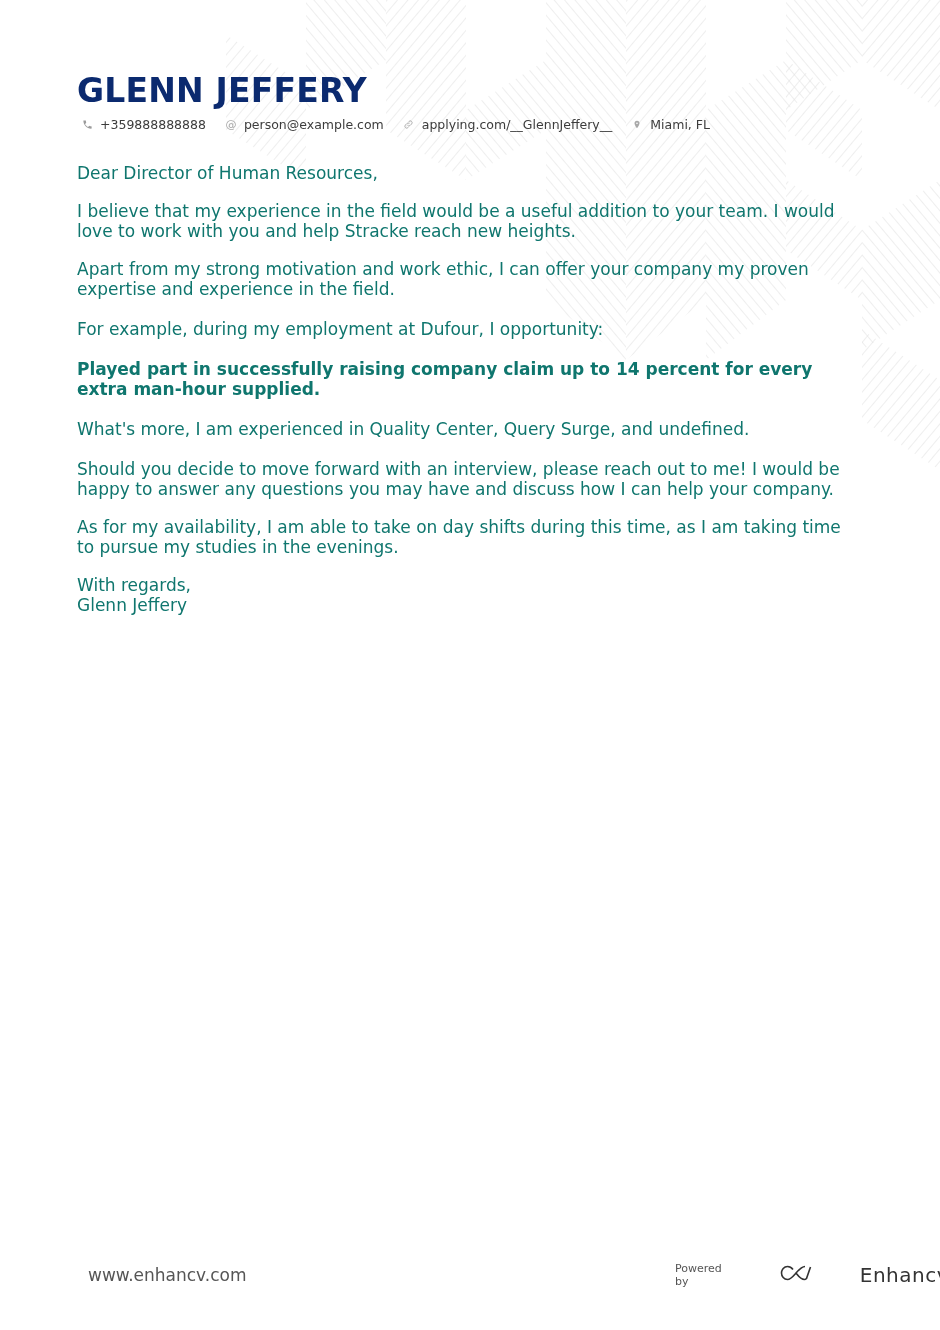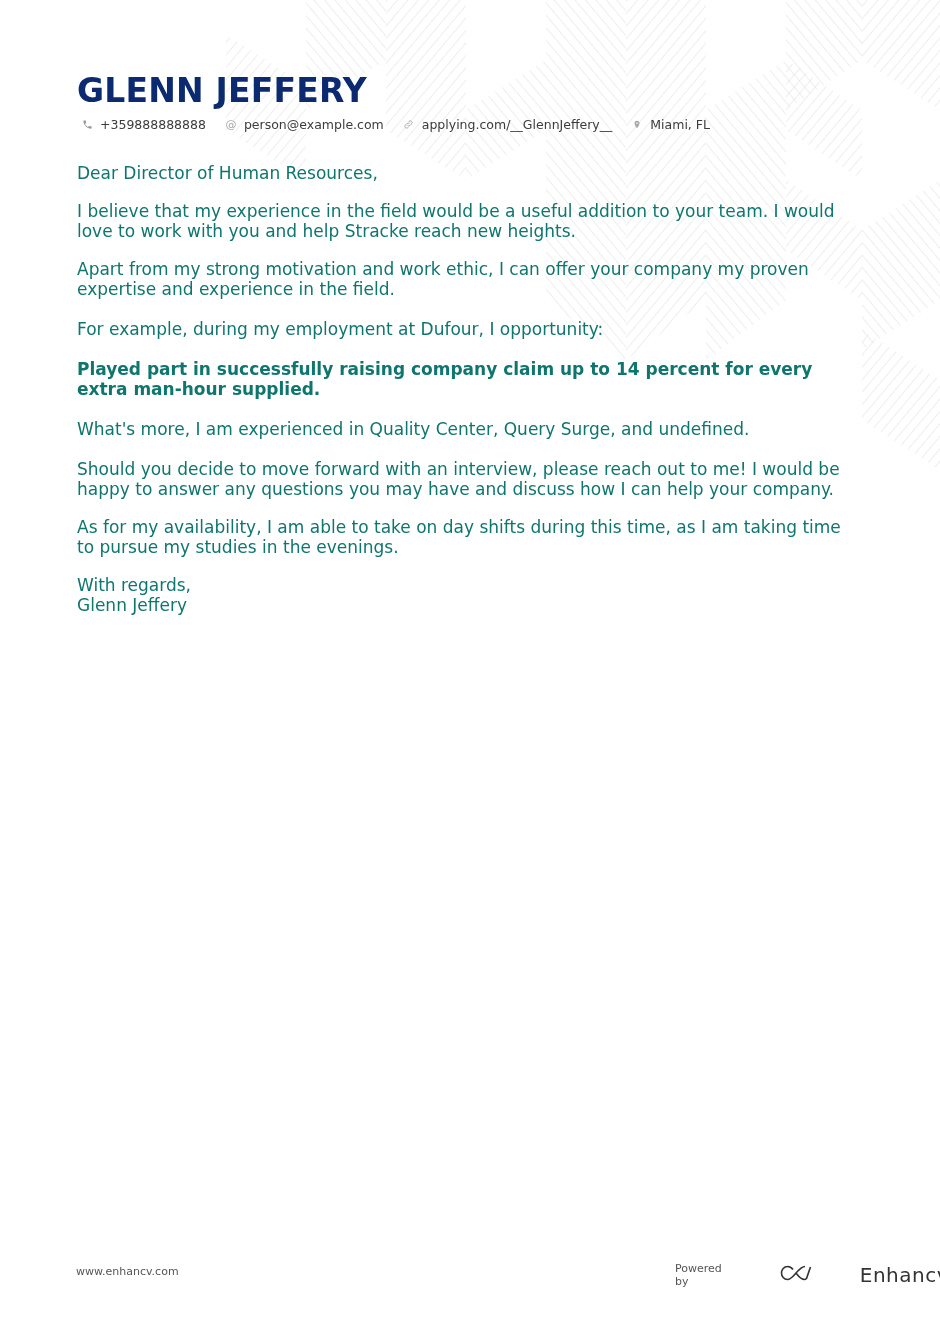--- a/index.html
+++ b/index.html
@@ -21,21 +21,21 @@
   }
   .contact { display: flex; align-items: center; margin-right: 19px; }
   .contact .ic { width: 12px; height: 12px; margin-right: 7px; display: inline-flex; align-items: center; justify-content: center; }
   .body-text {
     position: absolute; left: 0; top: 163px; width: 786px;
     font-family: "DejaVu Sans", sans-serif; font-size: 17px; line-height: 20px; color: #0f766e;
   }
   .body-text p { margin: 0 0 18px 0; }
   .body-text .p-gap20 { margin-bottom: 20px; }
   .footer-left {
-    position: absolute; left: 76px; top: 1265px; font-size: 11px; color: #555; z-index: 1;
+    position: absolute; left: 88px; top: 1265px; font-size: 17px; color: #555; z-index: 1;
     font-family: "DejaVu Sans", sans-serif;
   }
   .footer-right {
     position: absolute; left: 675px; top: 1262px; display: flex; align-items: center; z-index: 1;
     font-family: "DejaVu Sans", sans-serif;
     gap: 40px;
   }
   .powered { font-size: 11px; color: #555; margin-right: 18px; }
   .brand { font-size: 20px; color: #333; margin-left: 8px; letter-spacing: 0.5px; }
 </style>

